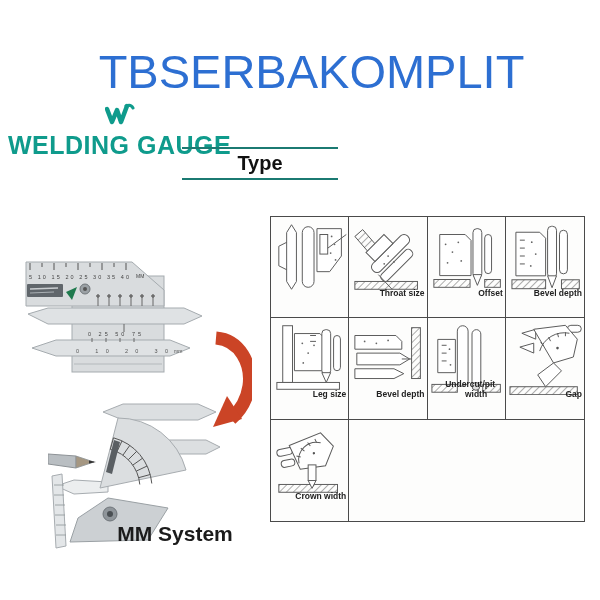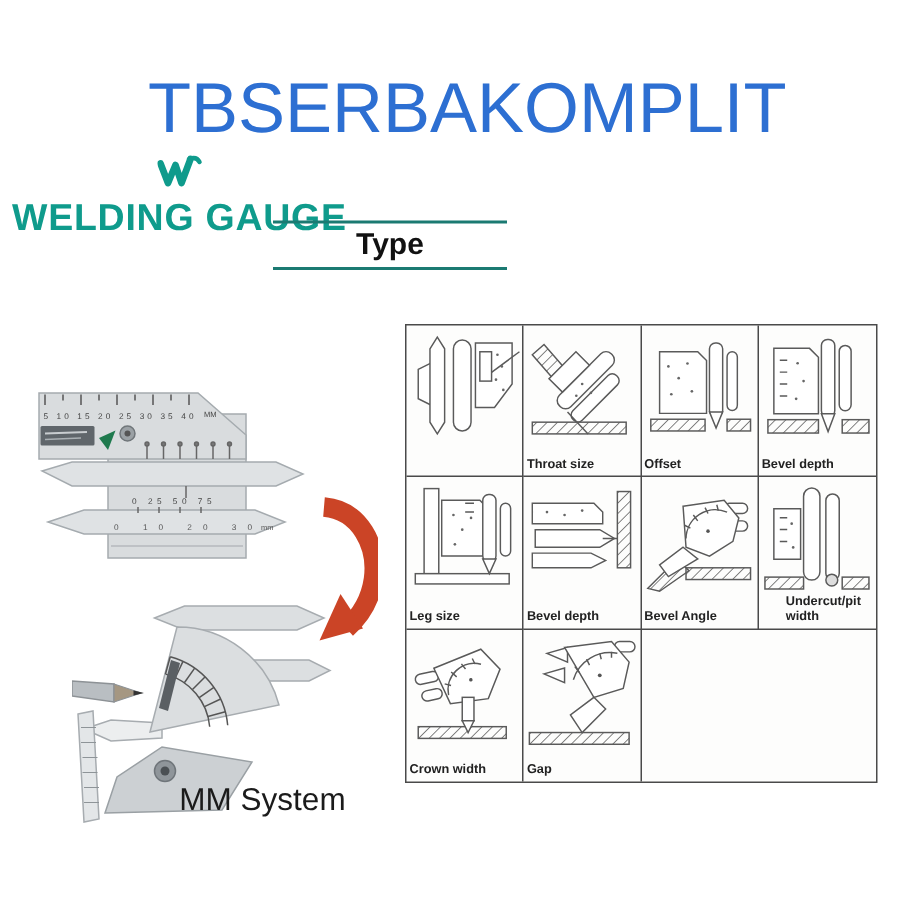--- a/index.html
+++ b/index.html
@@ -14,31 +14,31 @@
   .product-name{font-size:25px;font-weight:800;color:#0f9b8c;letter-spacing:0.5px;}
   
   .spec-table{position:absolute;left:182px;top:147px;width:156px;border-top:2px solid #1b7a72;}
   .spec-row{height:29px;line-height:29px;border-bottom:2px solid #1b7a72;text-align:center;
             font-size:20px;font-weight:bold;color:#111;}
   
   .photo-top{position:absolute;left:14px;top:252px;width:206px;height:135px;}
   .photo-bottom{position:absolute;left:48px;top:390px;width:178px;height:162px;}
   .arrow-svg{position:absolute;left:206px;top:330px;width:46px;height:102px;}
   .caption{position:absolute;left:95px;top:522px;width:160px;text-align:center;
-           font-size:21px;font-weight:normal;color:#1b1b1b;}
+           font-size:21px;font-weight:bold;color:#1b1b1b;}
   
   .grid{position:absolute;left:270px;top:216px;width:315px;height:306px;
         border:1.5px solid #4a4a4a;display:grid;background:#fdfdfc;
         grid-template-columns:repeat(4,1fr);grid-template-rows:repeat(3,1fr);box-sizing:border-box;}
   .cell{position:relative;border-right:1px solid #4a4a4a;border-bottom:1px solid #4a4a4a;
         box-sizing:border-box;padding-top:3px;}
   .cell:nth-child(4n){border-right:none;}
   .cell:nth-child(n+9){border-bottom:none;}
   .cell svg{display:block;width:100%;height:74px;}
-  .cell-label{position:absolute;bottom:3px;left:2px;right:2px;margin:0 auto;text-align:left;
+  .cell-label{position:absolute;bottom:3px;left:2px;right:2px;margin:16px auto;text-align:right;
               font-size:8.5px;line-height:1.15;color:#222;font-weight:600;}
   .cell-label.narrow{max-width:42px;}
   .hiddefs{position:absolute;width:0;height:0;}
 </style>
 </head>
 <body>
 
 <svg class="hiddefs" aria-hidden="true">
   <defs>
     <pattern id="hatch" width="5" height="5" patternUnits="userSpaceOnUse" patternTransform="rotate(45)">
@@ -252,54 +252,55 @@
               <circle cx="16" cy="20" r="0.9"></circle>
               <circle cx="28" cy="22" r="0.9"></circle>
               <circle cx="40" cy="19" r="0.9"></circle>
             </g>
         </g>
       </svg>
       <div class="cell-label">Bevel depth</div>
     </div>
 
 
-    <div class="cell">
-      <svg viewBox="0 0 79 74">
-        <g stroke="#5a5a5a" stroke-width="1" fill="#fff">
-          <rect x="30" y="58" width="44" height="8" fill="url(#hatch)"></rect>
-          <polygon points="4,72 24,52 32,60 12,74" fill="url(#hatch)"></polygon>
-          <rect x="56" y="14" width="16" height="7" rx="3.5"></rect>
-          <rect x="58" y="26" width="14" height="7" rx="3.5"></rect>
-          <polygon points="28,16 56,12 66,24 62,40 46,50 30,44"></polygon>
-          <path d="M30,38 A20,20 0 0 1 58,20" fill="none"></path>
-          <path d="M33,31L29,29 M38,26L35,22 M45,21L43,17 M52,19L51,15" fill="none"></path>
-          <polygon points="28,44 38,52 18,64 12,56"></polygon>
-          <circle cx="45" cy="33" r="1.2" fill="#555" stroke="none"></circle>
-        </g>
-      </svg>
-      <div class="cell-label">Bevel Angle</div>
-    </div>
 
     <div class="cell">
       <svg viewBox="0 0 79 74">
         <g stroke="#5a5a5a" stroke-width="1" fill="#fff">
           <rect x="4" y="64" width="26" height="8" fill="url(#hatch)"></rect>
           <rect x="56" y="64" width="18" height="8" fill="url(#hatch)"></rect>
           <polygon points="10,18 28,18 28,52 10,52"></polygon>
           <path d="M14,24H19 M14,32H19 M14,40H19" fill="none"></path>
           <rect x="30" y="4" width="11" height="62" rx="5.5"></rect>
           <rect x="45" y="8" width="9" height="58" rx="4.5"></rect>
           <circle cx="49" cy="66" r="4" fill="#ddd"></circle>
           <g fill="#666" stroke="none">
               <circle cx="22" cy="28" r="0.9"></circle>
               <circle cx="23" cy="44" r="0.9"></circle>
             </g>
         </g>
       </svg>
       <div class="cell-label narrow">Undercut/pit width</div>
+    </div>
+
+    <div class="cell">
+      <svg viewBox="0 0 79 74">
+        <g stroke="#5a5a5a" stroke-width="1" fill="#fff">
+          <rect x="4" y="66" width="68" height="8" fill="url(#hatch)"></rect>
+          <rect x="62" y="4" width="14" height="7" rx="3.5"></rect>
+          <polygon points="16,12 30,8 30,18"></polygon>
+          <polygon points="14,26 28,22 28,32"></polygon>
+          <polygon points="28,8 60,4 72,18 68,36 48,42"></polygon>
+          <path d="M34,30 A26,26 0 0 1 64,12" fill="none"></path>
+          <path d="M38,25L35,21 M45,20L43,16 M53,16L52,12 M60,15L60,11" fill="none"></path>
+          <polygon points="48,42 56,50 40,66 32,54"></polygon>
+          <circle cx="52" cy="27" r="1.3" fill="#555" stroke="none"></circle>
+        </g>
+      </svg>
+      <div class="cell-label">Gap</div>
     </div>
 
     <div class="cell">
       <svg viewBox="0 0 79 74">
         <g stroke="#5a5a5a" stroke-width="1" fill="#fff">
           <rect x="8" y="62" width="60" height="8" fill="url(#hatch)"></rect>
           <g transform="rotate(-12 40 36)">
             <rect x="8" y="20" width="16" height="7" rx="3.5"></rect>
             <rect x="10" y="32" width="14" height="7" rx="3.5"></rect>
             <polygon points="22,18 56,12 66,28 54,46 28,44"></polygon>
@@ -307,31 +308,14 @@
             <path d="M31,32L27,30 M36,27L33,23 M43,23L41,19 M50,21L49,17" fill="none"></path>
             <circle cx="45" cy="31" r="1.2" fill="#555" stroke="none"></circle>
           </g>
           <rect x="38" y="42" width="8" height="16"></rect>
           <polygon points="38,58 46,58 42,66"></polygon>
         </g>
       </svg>
       <div class="cell-label">Crown width</div>
     </div>
 
-    <div class="cell">
-      <svg viewBox="0 0 79 74">
-        <g stroke="#5a5a5a" stroke-width="1" fill="#fff">
-          <rect x="4" y="66" width="68" height="8" fill="url(#hatch)"></rect>
-          <rect x="62" y="4" width="14" height="7" rx="3.5"></rect>
-          <polygon points="16,12 30,8 30,18"></polygon>
-          <polygon points="14,26 28,22 28,32"></polygon>
-          <polygon points="28,8 60,4 72,18 68,36 48,42"></polygon>
-          <path d="M34,30 A26,26 0 0 1 64,12" fill="none"></path>
-          <path d="M38,25L35,21 M45,20L43,16 M53,16L52,12 M60,15L60,11" fill="none"></path>
-          <polygon points="48,42 56,50 40,66 32,54"></polygon>
-          <circle cx="52" cy="27" r="1.3" fill="#555" stroke="none"></circle>
-        </g>
-      </svg>
-      <div class="cell-label">Gap</div>
-    </div>
-
   </div>
 </div>
 
 </body></html>

